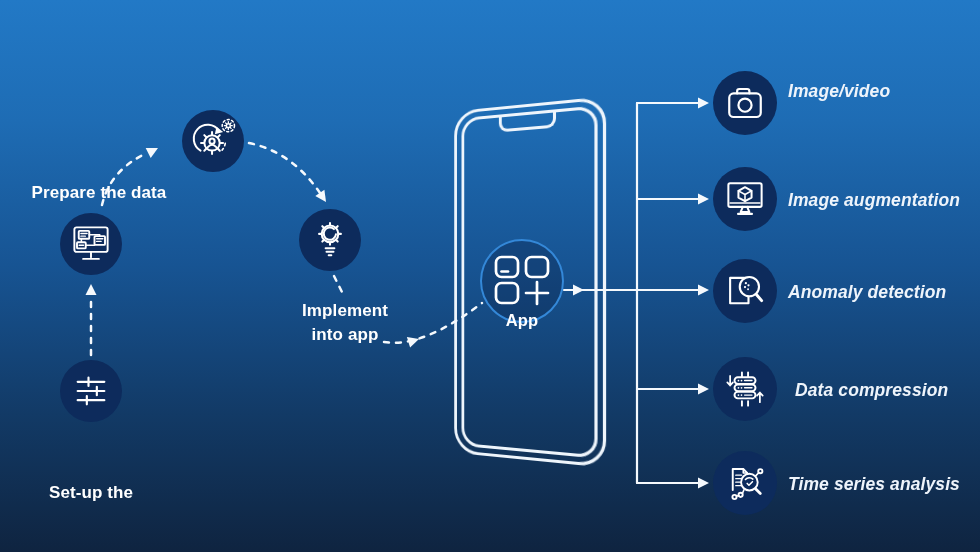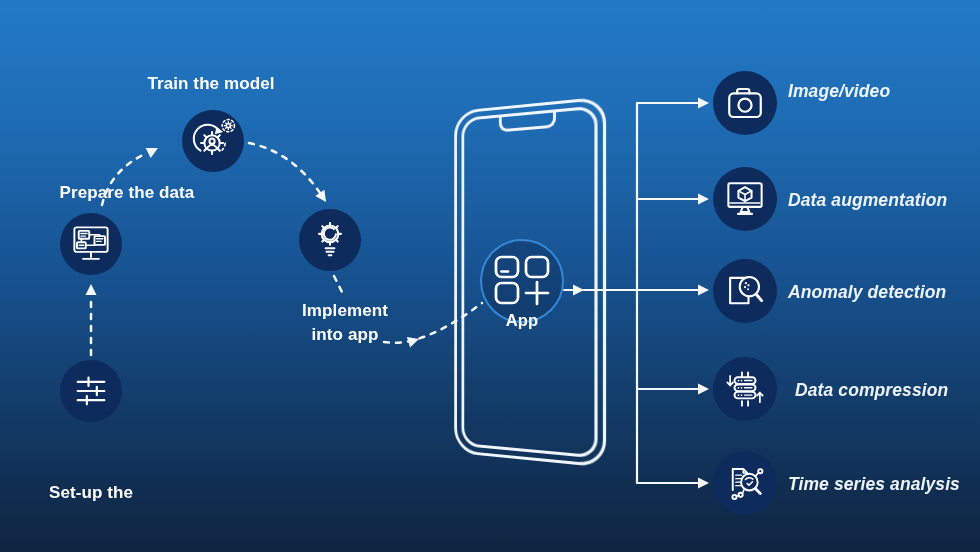--- a/index.html
+++ b/index.html
@@ -86,41 +86,38 @@
       <path d="M12.5 12 h7 M12.5 15 h5" stroke-width="1.7"></path>
       <rect x="8" y="22" width="10" height="7" rx="1"></rect>
       <path d="M10.5 25.5 h5" stroke-width="1.7"></path>
       <rect x="28" y="15" width="12" height="10" rx="1"></rect>
       <path d="M30.5 18 h7 M30.5 21 h5" stroke-width="1.7"></path>
       <path d="M22 13.5 H34 V15" stroke-width="1.8"></path>
       <path d="M18 25.5 H28" stroke-width="1.8"></path>
       <path d="M13 18 V22" stroke-width="1.8"></path>
     </svg>
   </div>
-  <div class="lbl" style="left:-1px;top:181px;width:200px;padding-left:28px;">
+  <div class="lbl" style="left:-1px;top:181px;width:200px;">
     <div>Prepare the data</div>
   </div>
 
   <div class="nav-circle small" style="left:182px;top:110px;">
     <svg class="icon" width="46" height="46" viewBox="0 0 48 48" fill="none" stroke="#fff" stroke-width="2.1" stroke-linecap="round" stroke-linejoin="round">
       <circle cx="23" cy="26" r="8"></circle>
       <path d="M23 14.5 V17.6 M23 34.4 V37.5 M11.5 26 H14.6 M31.4 26 H34.5 M14.9 17.9 l2.2 2.2 M28.9 31.9 l2.2 2.2 M31.1 17.9 l-2.2 2.2 M17.1 31.9 l-2.2 2.2"></path>
       <circle cx="23" cy="24.2" r="2.7"></circle>
       <path d="M18.6 30.4 q4.4 -4.8 8.8 0"></path>
       <path d="M11 34 A14.5 14.5 0 1 1 30.5 13.5"></path>
       <polygon points="0,0 -8,-4 -8,4" transform="translate(34.6,14.6) rotate(12)" fill="#fff" stroke="none"></polygon>
       <path d="M36.8 26.5 A14.5 14.5 0 0 1 33.5 33.5" stroke-dasharray="2.5 3.2" stroke-width="1.7"></path>
       <circle cx="40" cy="8" r="6.4" stroke-dasharray="2.1 2.6" stroke-width="1.6"></circle>
       <circle cx="40" cy="8" r="2" stroke-width="1.5"></circle>
       <path d="M40 3.9 V5.2 M40 10.8 V12.1 M35.9 8 H37.2 M42.8 8 H44.1 M37.1 5.1 l.9 .9 M42 9.9 l.9 .9 M42.9 5.1 l-.9 .9 M38 9.9 l-.9 .9" stroke-width="1.4"></path>
     </svg>
   </div>
-  <div class="lbl" style="left:101px;top:72px;width:220px;">
-    <div>Train the model</div>
-  </div>
 
   <div class="nav-circle small" style="left:299px;top:209px;">
     <svg class="icon" width="42" height="42" viewBox="0 0 48 48" fill="none" stroke="#fff" stroke-width="2.3" stroke-linecap="round" stroke-linejoin="round">
       <circle cx="24" cy="17" r="9.5"></circle>
       <path d="M24 4.5 V7.5 M24 26.5 V29.5 M11.5 17 H14.5 M33.5 17 H36.5 M15.2 8.2 l2.1 2.1 M30.7 23.7 l2.1 2.1 M32.8 8.2 l-2.1 2.1 M17.3 23.7 l-2.1 2.1"></path>
       <path d="M28.5 11.5 A7 7 0 1 0 30.8 17.5"></path>
       <path d="M19 33.5 H29 M20 37.5 H28 M22.5 41.5 H25.5"></path>
     </svg>
   </div>
   <div class="lbl" style="left:264px;top:299px;width:162px;">
@@ -156,21 +153,21 @@
     <svg class="icon" width="42" height="42" viewBox="0 0 48 48" fill="none" stroke="#fff" stroke-width="2.3" stroke-linecap="round" stroke-linejoin="round">
       <rect x="5" y="6" width="38" height="27" rx="2"></rect>
       <path d="M7 28.5 H41" stroke-width="1.8"></path>
       <path d="M21.5 33 L19 39 H29 L26.5 33"></path>
       <path d="M16 41 H32"></path>
       <path d="M24 10.5 L31.5 14.7 V22.3 L24 26.5 L16.5 22.3 V14.7 Z"></path>
       <path d="M16.5 14.7 L24 18.9 L31.5 14.7 M24 18.9 V26.5" stroke-width="1.8"></path>
     </svg>
   </div>
   <div class="out-lbl" style="left:788px;top:188px;">
-    <div>Data augmentation</div>
+    <div>Image augmentation</div>
   </div>
 
   <div class="nav-circle out" style="left:713px;top:259px;">
     <svg class="icon" width="42" height="42" viewBox="0 0 48 48" fill="none" stroke="#fff" stroke-width="2.4" stroke-linecap="round" stroke-linejoin="round">
       <rect x="7" y="9" width="21" height="29"></rect>
       <circle cx="29" cy="19" r="11" fill="#0d2b5c"></circle>
       <circle cx="25" cy="15" r="1.3" fill="#fff" stroke="none"></circle>
       <circle cx="24" cy="19.5" r="1.3" fill="#fff" stroke="none"></circle>
       <circle cx="28" cy="17.5" r="1.3" fill="#fff" stroke="none"></circle>
       <circle cx="27.5" cy="22" r="1.1" fill="#fff" stroke="none"></circle>

